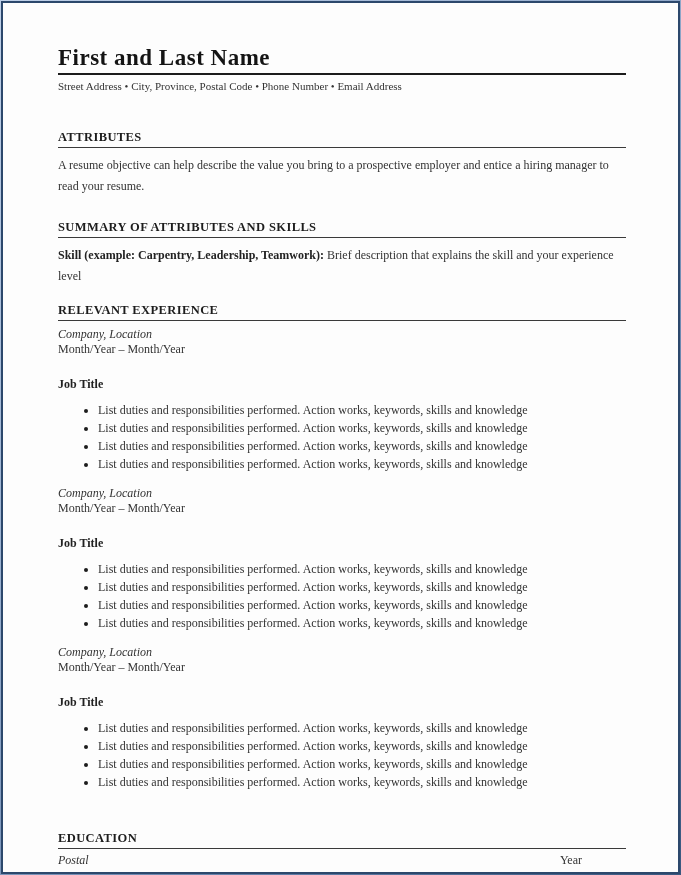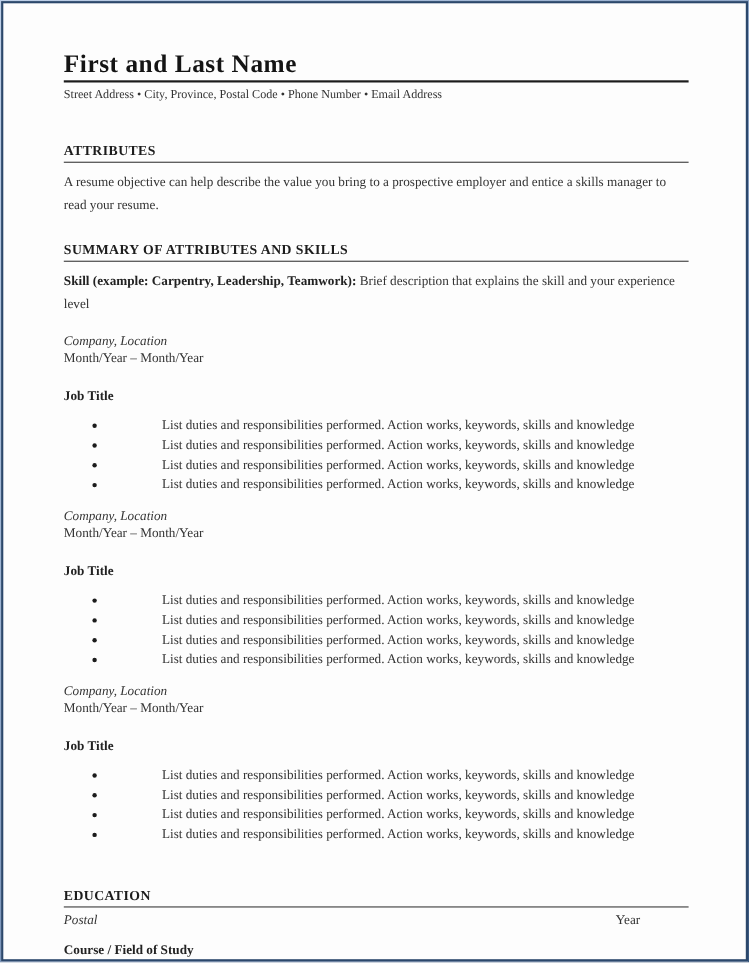--- a/index.html
+++ b/index.html
@@ -39,49 +39,50 @@
     color: #333; max-width: 563px;
   }
   .bold-lead { font-weight: bold; color: #222; }
 
   .job { margin-top: 6px; }
   .job + .job { margin-top: 13px; }
   .job-row { display: flex; justify-content: space-between; font-size: 12px; line-height: 15px; color: #333; flex-direction: column; }
   .company { font-style: italic; }
   .dates { }
   .job-title { font-size: 12px; font-weight: bold; color: #222; margin-top: 20px; line-height: 15px; }
-  .duties { margin: 9px 0 0; padding-left: 40px; list-style: disc; text-align: center; }
+  .duties { margin: 9px 0 0; padding-left: 40px; list-style: disc; }
   .duties li { font-size: 12px; line-height: 18px; color: #333; }
   .duties li::marker { color: #1c1c1c; }
 
   .edu-row { display: flex; justify-content: space-between; font-size: 12px; line-height: 15px; margin-top: 4px; padding-right: 44px; color: #333; }
   .school { font-style: italic; }
   .course { font-size: 12px; font-weight: bold; color: #222; margin-top: 12px; line-height: 15px; }
   .degree { font-size: 12px; color: #ef4444; margin-top: 2px; line-height: 15px; }
 </style>
 </head>
 <body>
 
 <div class="frame">
   <div class="page">
 
     <h1 class="name">First and Last Name</h1>
     <div class="contact">Street Address • City, Province, Postal Code • Phone Number • Email Address</div>
 
     <div class="section sec-objective">
       <div class="section-heading">ATTRIBUTES</div>
-      <p class="body-text">A resume objective can help describe the value you bring to a prospective employer and entice a skills manager to read your resume.</p>
+      <p class="body-text">A resume objective can help describe the value you bring to a prospective employer and entice a hiring manager to read your resume.</p>
     </div>
 
     <div class="section sec-summary">
       <div class="section-heading">SUMMARY OF ATTRIBUTES AND SKILLS</div>
       <p class="body-text"><span class="bold-lead">Skill (example: Carpentry, Leadership, Teamwork):</span><span> Brief description that explains the skill and your experience level</span></p>
     </div>
 
     <div class="section sec-experience">
+      <div class="section-heading">RELEVANT EXPERIENCE</div>
 
       <div class="job">
         <div class="job-row">
           <span class="company">Company, Location</span>
           <span class="dates">Month/Year – Month/Year</span>
         </div>
         <div class="job-title">Job Title</div>
         <ul class="duties">
           <li>List duties and responsibilities performed. Action works, keywords, skills and knowledge</li>
           <li>List duties and responsibilities performed. Action works, keywords, skills and knowledge</li>

